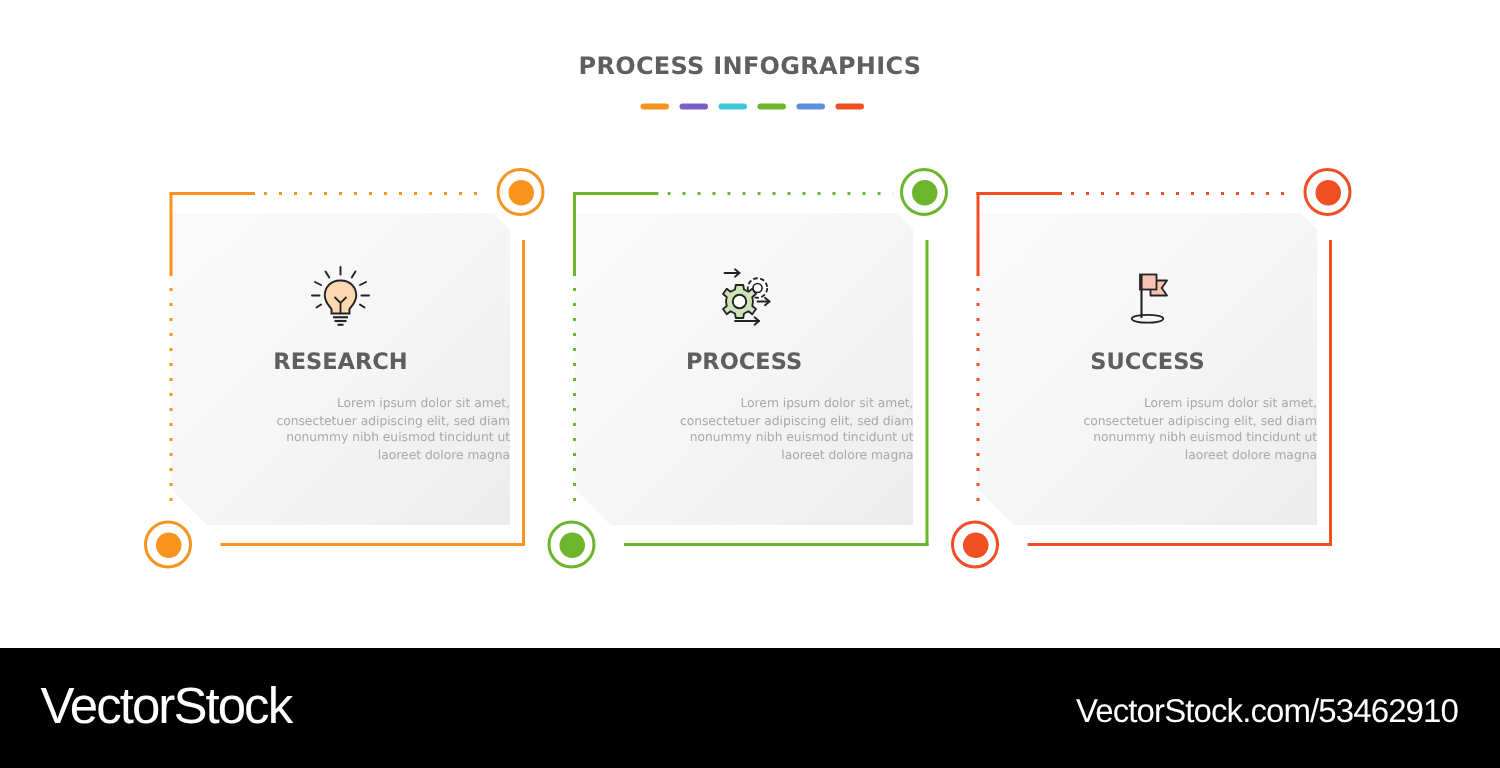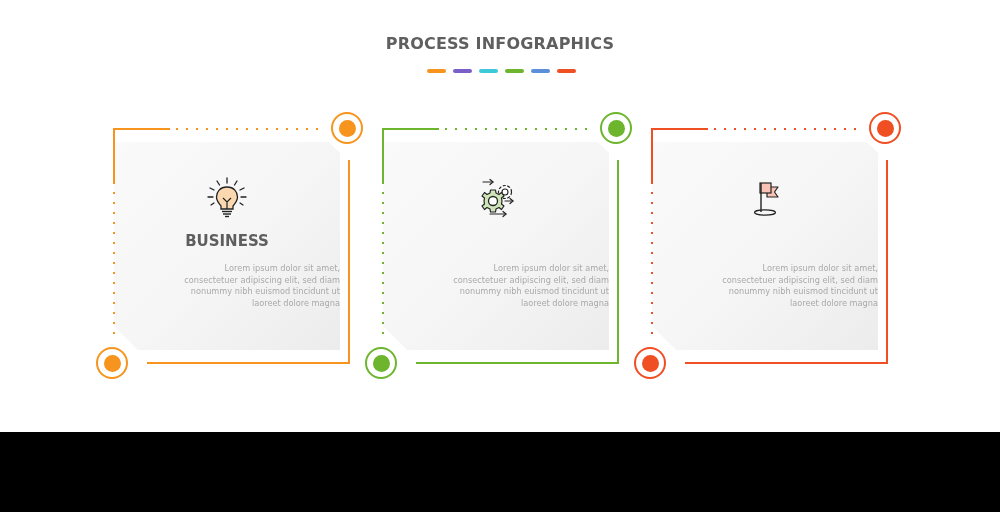--- a/index.html
+++ b/index.html
@@ -95,21 +95,21 @@
         <line x1="9" y1="29" x2="12" y2="27"></line>
         <line x1="41" y1="29" x2="38" y2="27"></line>
       </g>
       <path d="M25 11 C18 11 14.5 16 14.5 21 C14.5 25 17 27.5 19 30 L19 33 L31 33 L31 30 C33 27.5 35.5 25 35.5 21 C35.5 16 32 11 25 11 Z" fill="#fbd8b0" stroke="#222" stroke-width="1.3"></path>
       <path d="M21 22 L25 26 L29 22 M25 26 L25 33" stroke="#222" stroke-width="1.2" fill="none"></path>
       <line x1="20" y1="35.5" x2="30" y2="35.5" stroke="#222" stroke-width="1.4"></line>
       <line x1="21" y1="38" x2="29" y2="38" stroke="#222" stroke-width="1.4"></line>
       <line x1="23" y1="40.5" x2="27" y2="40.5" stroke="#222" stroke-width="1.4"></line>
     </svg>
   </div>
-  <div class="step-title">BUSINESS</div>
+  <div class="step-title">RESEARCH</div>
   <div class="step-desc">
     <div>Lorem ipsum dolor sit amet,</div>
     <div>consectetuer adipiscing elit, sed diam</div>
     <div>nonummy nibh euismod tincidunt ut</div>
     <div>laoreet dolore magna</div>
   </div>
 </div>
 
 <div class="step" style="left:371px;">
   <div class="card"></div>
@@ -138,20 +138,21 @@
       <g transform="translate(34,16)">
         <circle r="6.5" fill="#fff" stroke="#222" stroke-width="1.2" stroke-dasharray="3 1.6"></circle>
         <circle r="3" fill="#fff" stroke="#222" stroke-width="1.1"></circle>
       </g>
       <g transform="translate(22,25)">
         <path d="M-2.5,-11 L2.5,-11 L3,-8 L6,-6.5 L8.5,-8.5 L11,-5 L8.5,-3 L9,0 L8.5,3 L11,5 L8.5,8.5 L6,6.5 L3,8 L2.5,11 L-2.5,11 L-3,8 L-6,6.5 L-8.5,8.5 L-11,5 L-8.5,3 L-9,0 L-8.5,-3 L-11,-5 L-8.5,-8.5 L-6,-6.5 L-3,-8 Z" fill="#cfe3b8" stroke="#222" stroke-width="1.2" stroke-linejoin="round"></path>
         <circle r="4.5" fill="#fff" stroke="#222" stroke-width="1.3"></circle>
       </g>
     </svg>
   </div>
+  <div class="step-title">PROCESS</div>
   <div class="step-desc">
     <div>Lorem ipsum dolor sit amet,</div>
     <div>consectetuer adipiscing elit, sed diam</div>
     <div>nonummy nibh euismod tincidunt ut</div>
     <div>laoreet dolore magna</div>
   </div>
 </div>
 
 <div class="step" style="left:640px;">
   <div class="card"></div>
@@ -168,22 +169,25 @@
       <div class="core" style="background:#f04e23;"></div>
     </div>
   <div class="icon">
     <svg viewBox="0 0 50 44">
       <path d="M27 11 L38 11 L34.5 16 L38 21 L27 21 Z" fill="#f8c3b5" stroke="#222" stroke-width="1.2" stroke-linejoin="round"></path>
       <rect x="20" y="7" width="11" height="10" fill="#f8c3b5" stroke="#222" stroke-width="1.2"></rect>
       <line x1="21" y1="7" x2="21" y2="36" stroke="#222" stroke-width="1.4"></line>
       <ellipse cx="25" cy="36.5" rx="10.5" ry="2.6" fill="none" stroke="#222" stroke-width="1.2"></ellipse>
     </svg>
   </div>
+  <div class="step-title">SUCCESS</div>
   <div class="step-desc">
     <div>Lorem ipsum dolor sit amet,</div>
     <div>consectetuer adipiscing elit, sed diam</div>
     <div>nonummy nibh euismod tincidunt ut</div>
     <div>laoreet dolore magna</div>
   </div>
 </div>
 
 <div class="footer">
+  <div class="brand">VectorStock</div>
+  <div class="footer-url">VectorStock.com/53462910</div>
 </div>
 
 </body></html>

